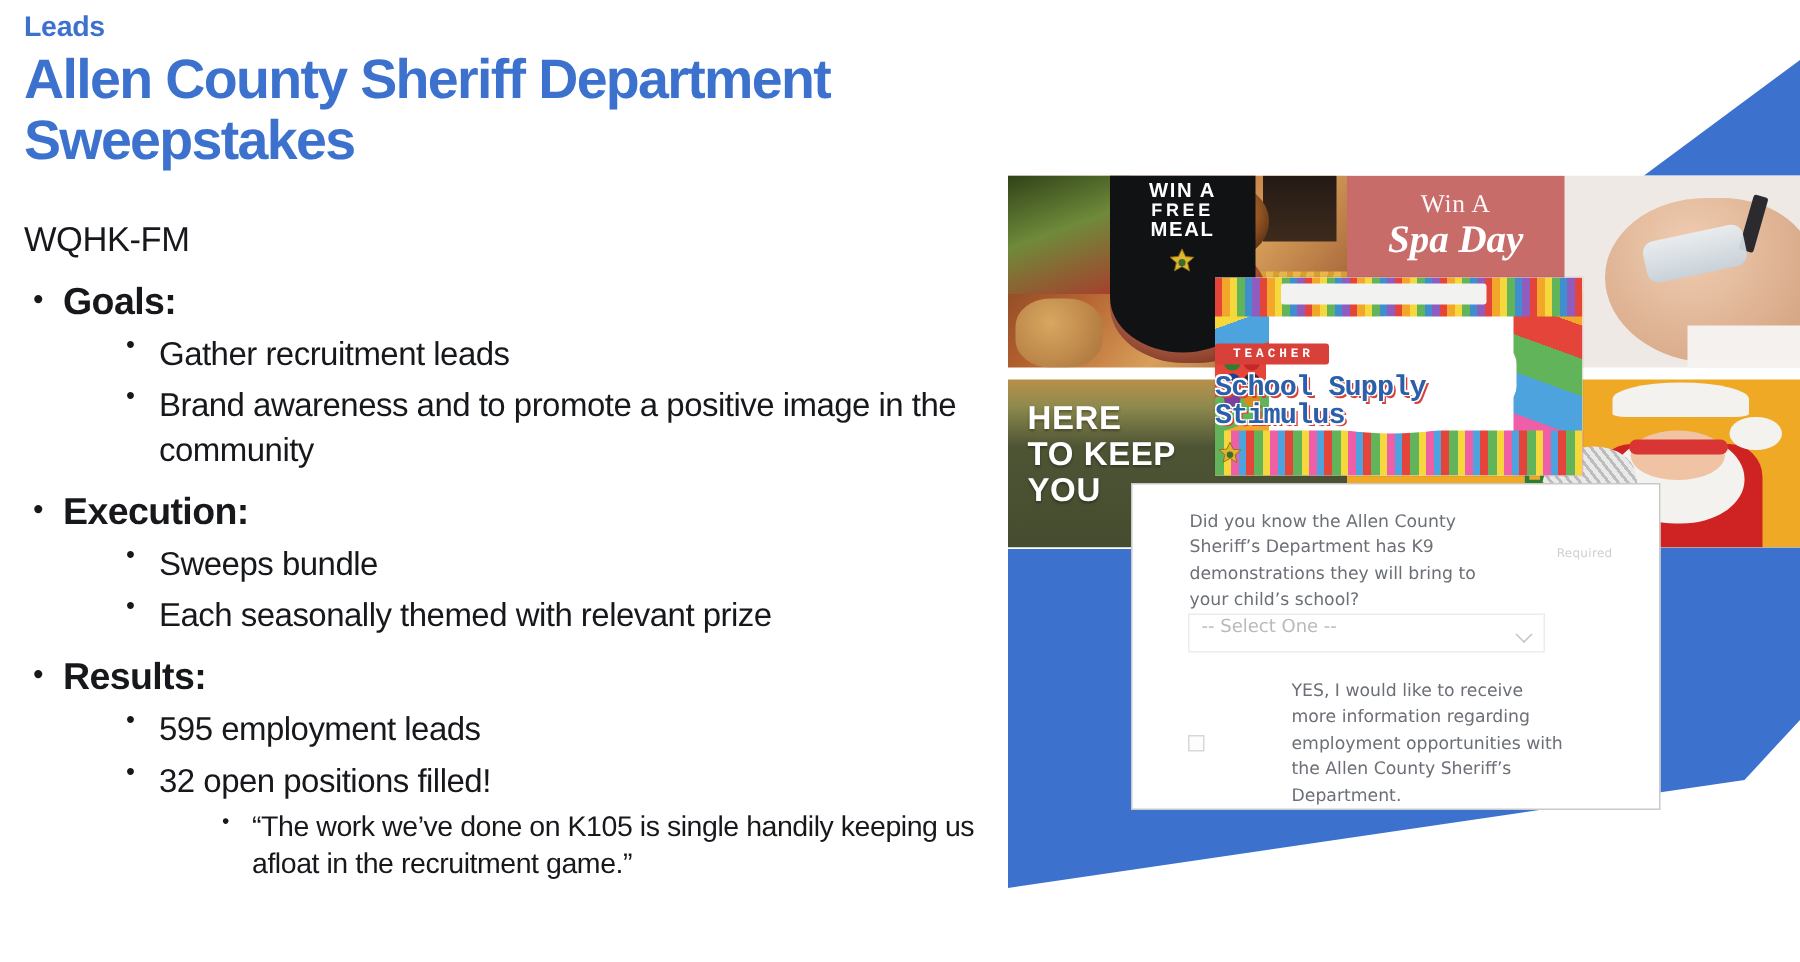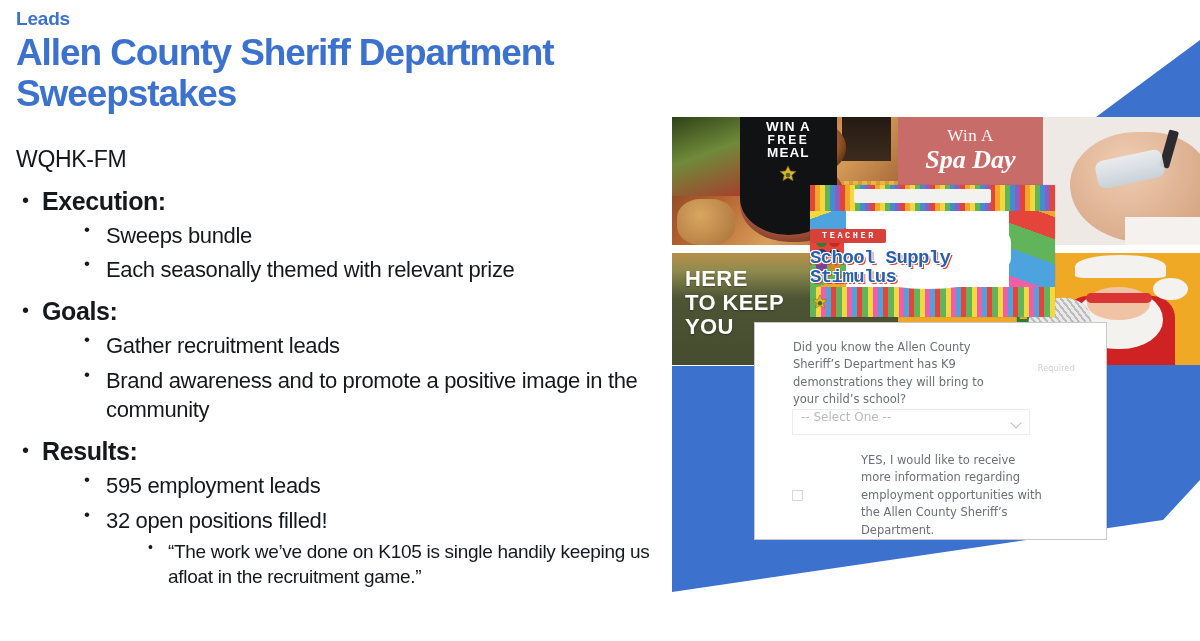--- a/index.html
+++ b/index.html
@@ -202,39 +202,39 @@
     <polygon points="672,366 1200,366 1200,480 1163,520 672,592" fill="#3C72CE"></polygon>
   </svg>
 
   <div class="left-col">
     <div class="eyebrow">Leads</div>
     <div class="deck-title">Allen County Sheriff Department Sweepstakes</div>
     <div class="station">WQHK-FM</div>
 
     <ul class="l1">
       <li>
+        <span class="l1-label">Goals:</span>
+        <ul class="l2">
+          <li>
+            <span class="l2-text">Gather recruitment leads</span>
+          </li>
+          <li>
+            <span class="l2-text">Brand awareness and to promote a positive image in the community</span>
+          </li>
+        </ul>
+      </li>
+
+      <li>
         <span class="l1-label">Execution:</span>
         <ul class="l2">
           <li>
             <span class="l2-text">Sweeps bundle</span>
           </li>
           <li>
             <span class="l2-text">Each seasonally themed with relevant prize</span>
-          </li>
-        </ul>
-      </li>
-
-      <li>
-        <span class="l1-label">Goals:</span>
-        <ul class="l2">
-          <li>
-            <span class="l2-text">Gather recruitment leads</span>
-          </li>
-          <li>
-            <span class="l2-text">Brand awareness and to promote a positive image in the community</span>
           </li>
         </ul>
       </li>
 
       <li>
         <span class="l1-label">Results:</span>
         <ul class="l2">
           <li>
             <span class="l2-text">595 employment leads</span>
           </li>

